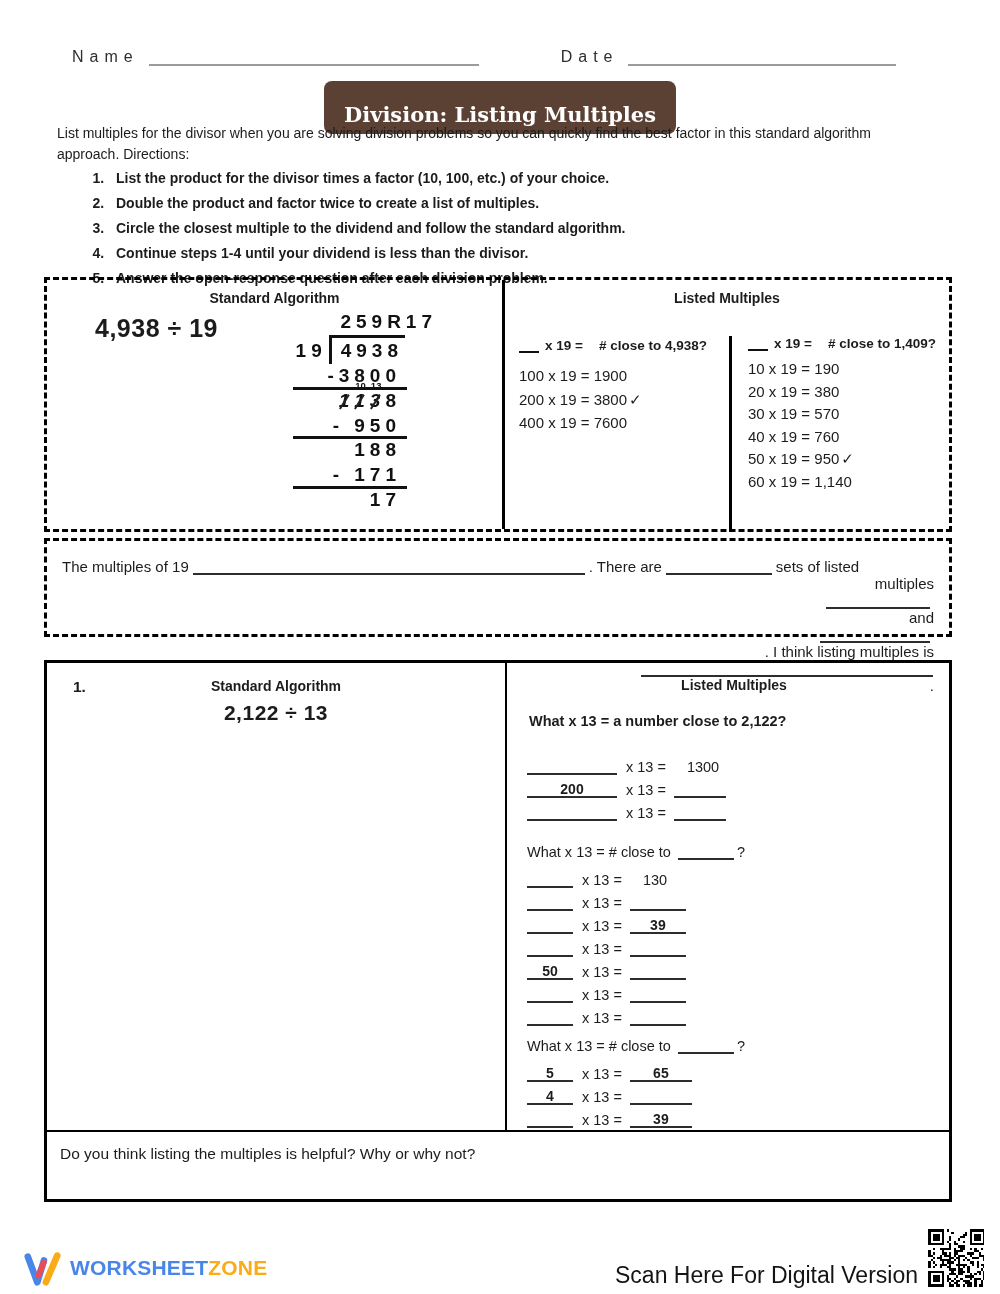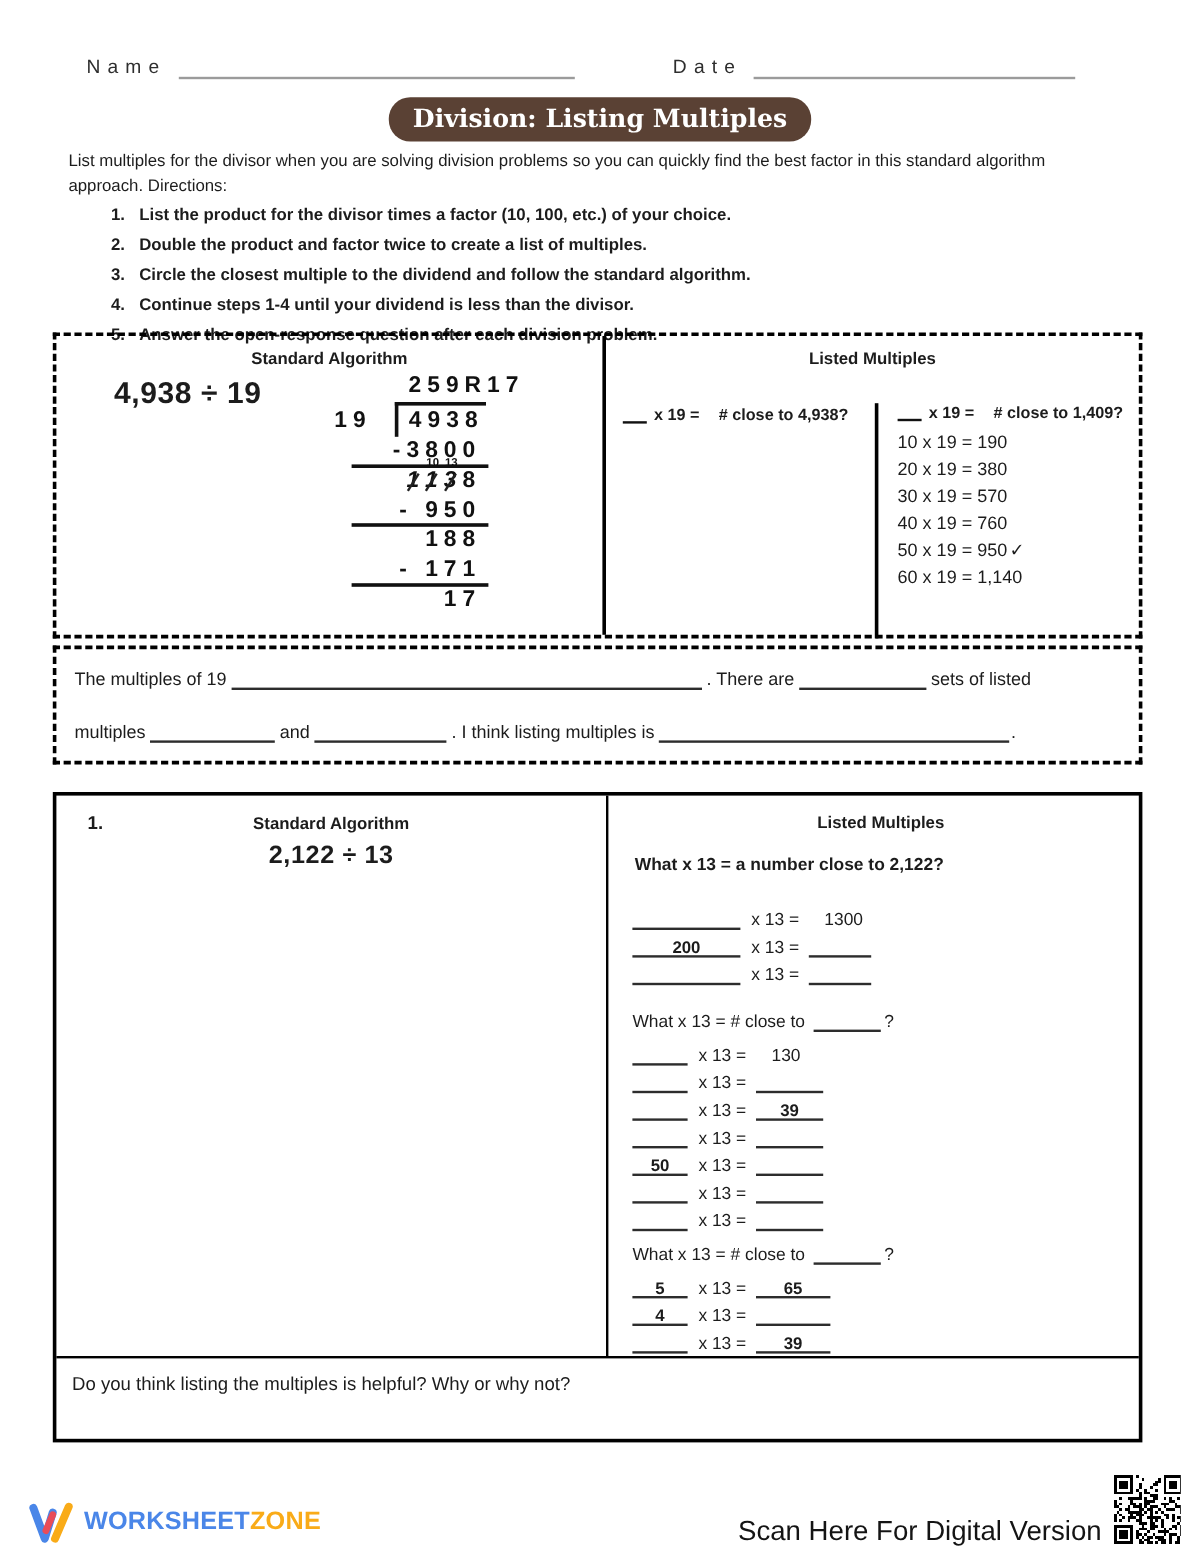--- a/index.html
+++ b/index.html
@@ -9,41 +9,41 @@
   
   .name-row{position:absolute;top:48px;left:72px;right:88px;display:flex;align-items:flex-end;}
   .hd-label{font-size:16px;letter-spacing:6px;color:#2e2e2e;white-space:nowrap;}
   .hd-line{border-bottom:2px solid #9b9b9b;height:2px;margin-left:10px;}
   .hd-line.name{width:330px;margin-right:82px;}
   .hd-line.date{flex:1;}
 
   
   .badge{position:absolute;top:81px;left:500px;transform:translateX(-50%);
          background:#5a4134;color:#fff;font-family:"DejaVu Serif",serif;font-weight:bold;
-         font-size:21px;padding:5px 20px 7px;border-radius:18px;white-space:nowrap;}
+         font-size:21px;padding:21px 20px 7px;border-radius:8px;white-space:nowrap;}
 
   .intro{position:absolute;top:123px;left:57px;width:858px;font-size:14px;line-height:1.5;}
   .dirs{position:absolute;top:168px;left:62px;width:840px;font-size:14px;line-height:1.43;margin:0;padding-left:46px;font-weight:bold;}
   .dirs li{padding-left:8px;margin-bottom:5px;}
 
   
   .ex-box{position:absolute;top:277px;left:44px;width:908px;height:255px;border:3px dashed #000;
           display:flex;box-sizing:border-box;}
   .col-header{font-size:14px;font-weight:bold;text-align:center;margin-top:10px;}
   .ex-left{width:458px;border-right:3px solid #000;position:relative;box-sizing:border-box;}
   .ex-expression{position:absolute;left:48px;top:34px;font-size:25px;font-weight:bold;letter-spacing:0.5px;}
 
   .division{position:absolute;left:206px;top:30px;width:194px;font-weight:bold;font-size:19px;
             letter-spacing:5px;color:#111;}
   .drow{text-align:right;line-height:1.3;position:relative;}
   .dq{padding-right:10px;}
   .dnum{padding-right:46px;}
   .dbr{display:flex;justify-content:flex-end;align-items:flex-end;padding-right:42px;}
   .dbr .divisor{padding-bottom:1px;}
-  .bracket{border-left:3px solid #111;border-top:3px solid #111;padding:1px 2px 1px 9px;margin-left:19px;}
+  .bracket{border-left:3px solid #111;border-top:3px solid #111;padding:1px 2px 1px 9px;margin-left:2px;}
   .under::after{content:'';position:absolute;right:40px;bottom:-1px;width:114px;border-bottom:3px solid #111;}
   .struck{position:relative;display:inline-block;}
   .struck i{font-style:italic;}
   .struck::after{content:'';position:absolute;left:-3px;right:2px;top:48%;border-top:2px solid #222;transform:rotate(-58deg);}
   .carry{position:absolute;top:-9px;left:1px;font-size:9.5px;font-weight:bold;letter-spacing:0;text-align:right;}
 
   .ex-right{flex:1;position:relative;}
   .ex-cols{position:absolute;top:46px;left:0;right:0;bottom:0;display:flex;}
   .ex-col1{width:224px;padding-left:14px;box-sizing:border-box;}
   .ex-vdiv{width:3px;background:#000;margin-top:10px;height:196px;}
@@ -55,21 +55,21 @@
   .mrow{line-height:1.58;white-space:nowrap;}
   .check{margin-left:2px;font-weight:normal;}
   .ex-col2 .mprompt{margin-top:10px;}
   .ex-col2 .mlist{margin-top:7px;}
   .ex-col2 .mrow{line-height:1.5;}
 
   
   .ref-box{position:absolute;top:538px;left:44px;width:908px;height:99px;border:3px dashed #000;
            box-sizing:border-box;padding:17px 15px 0;font-size:15px;}
   .fline{display:flex;align-items:flex-end;white-space:nowrap;}
-  .fline.second{margin-top:27px;}
+  .fline.second{flex-direction:column;}
   .fblank{border-bottom:2px solid #2d2d2d;height:15px;display:inline-block;margin:0 4px;}
 
   
   .p1-box{position:absolute;top:660px;left:44px;width:908px;height:542px;border:3px solid #000;box-sizing:border-box;}
   .p1-left{position:absolute;left:0;top:0;width:460px;height:467px;border-right:2.5px solid #000;box-sizing:border-box;}
   .p1-num{position:absolute;left:26px;top:15px;font-size:15.5px;font-weight:bold;}
   .p1-left .col-header{margin-top:15px;}
   .p1-exp{text-align:center;margin-top:7px;font-size:21px;font-weight:bold;letter-spacing:0.5px;}
   .p1-right{position:absolute;left:462px;top:0;right:0;height:467px;padding:0 8px 0 18px;overflow:hidden;}
   .p1-right .col-header{margin-top:14px;}
@@ -144,20 +144,25 @@
     </div>
     <div class="ex-right">
       <div class="col-header">Listed Multiples</div>
       <div class="ex-cols">
         <div class="ex-col1">
           <div class="mprompt">
             <span class="pblank"></span>
             <span>x 19 =</span>
             <span class="mq"># close to 4,938?</span>
           </div>
+          <div class="mlist">
+              <div class="mrow"><span>100 x 19 = 1900</span></div>
+              <div class="mrow"><span>200 x 19 = 3800</span><span class="check">✓</span></div>
+              <div class="mrow"><span>400 x 19 = 7600</span></div>
+            </div>
         </div>
         <div class="ex-vdiv"></div>
         <div class="ex-col2">
           <div class="mprompt">
             <span class="pblank"></span>
             <span>x 19 =</span>
             <span class="mq"># close to 1,409?</span>
           </div>
           <div class="mlist">
               <div class="mrow"><span>10 x 19 = 190</span></div>

